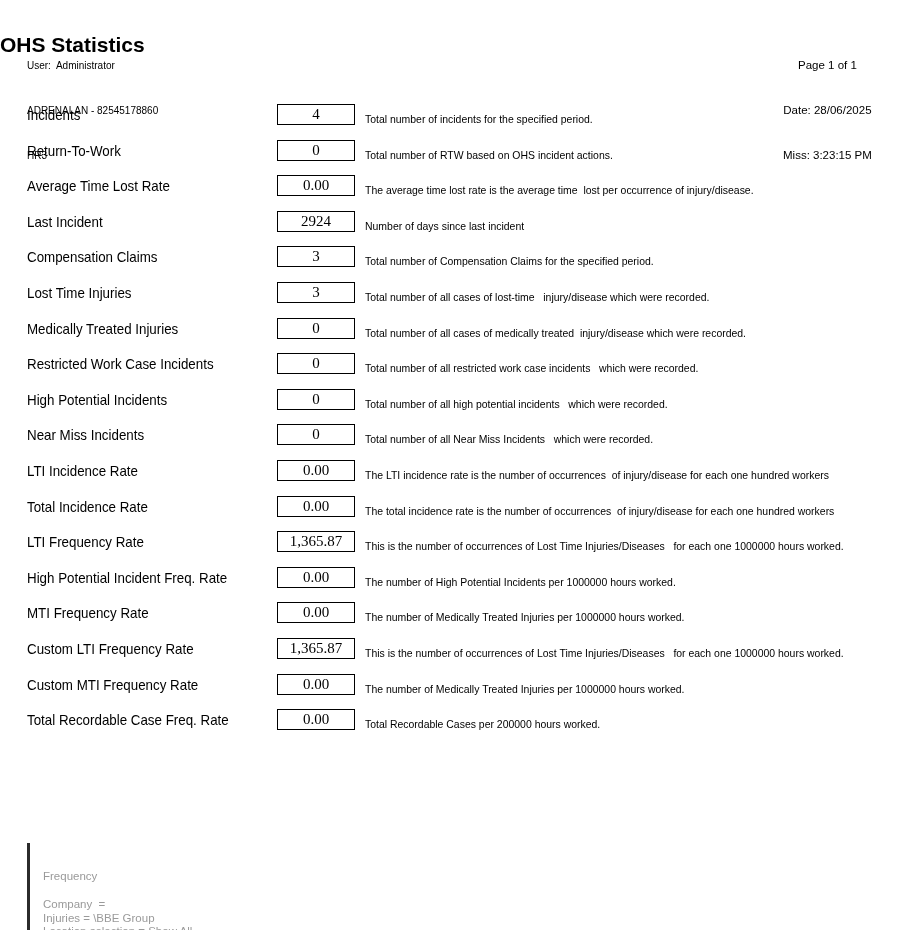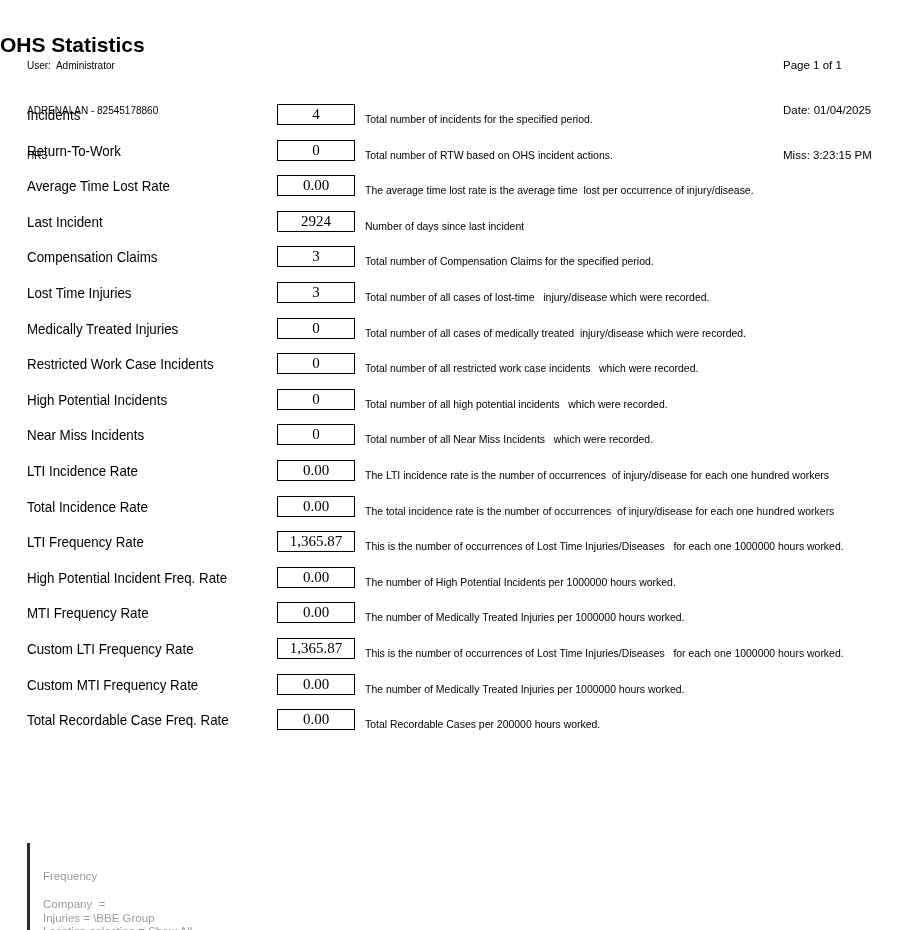--- a/index.html
+++ b/index.html
@@ -40,21 +40,21 @@
     font-weight: bold;
     letter-spacing: 0px;
   }
   .hdr-right {
     position: absolute;
     left: 783px; top: 28px;
     font-size: 11.5px;
     line-height: 15px;
     white-space: pre;
   }
-  .hdr-right div { white-space: pre; }
+  .hdr-right div { white-space: pre; text-align: center; }
 
   
   .stats {
     position: absolute;
     left: 0; top: 104px;
     width: 903px;
   }
   .stat-row {
     position: relative;
     height: 35.6px;
@@ -123,21 +123,21 @@
   <div class="hdr-left">
     <div>User:  Administrator</div>
     <div>ADRENALAN - 82545178860</div>
     <div>HR3</div>
   </div>
 
   <div class="hdr-title">OHS Statistics</div>
 
   <div class="hdr-right">
     <div>Page 1 of 1</div>
-    <div>Date: 01/04/2025</div>
+    <div>Date: 28/06/2025</div>
     <div>Miss: 3:23:15 PM</div>
   </div>
 </div>
 
 <div class="stats" id="stats-container">
     <div class="stat-row">
       <div class="stat-label">Incidents</div>
       <div class="stat-value-box">
         <span class="stat-value">4</span>
       </div>

